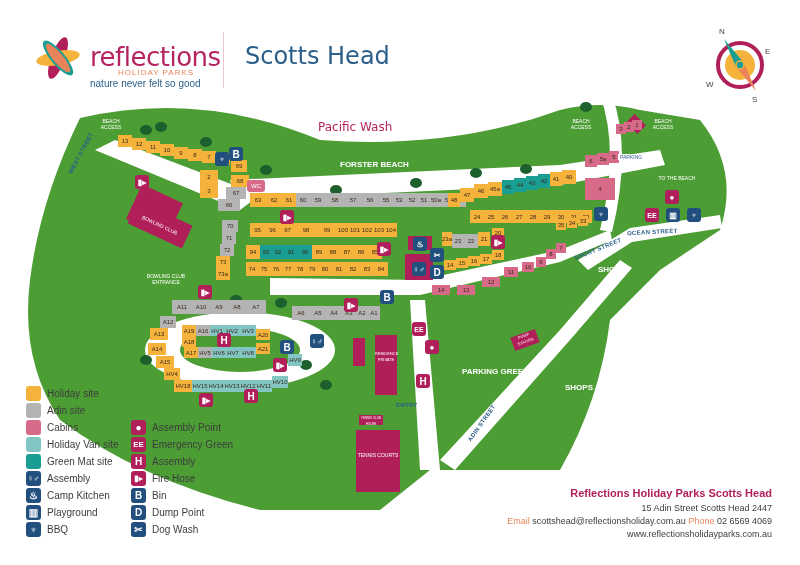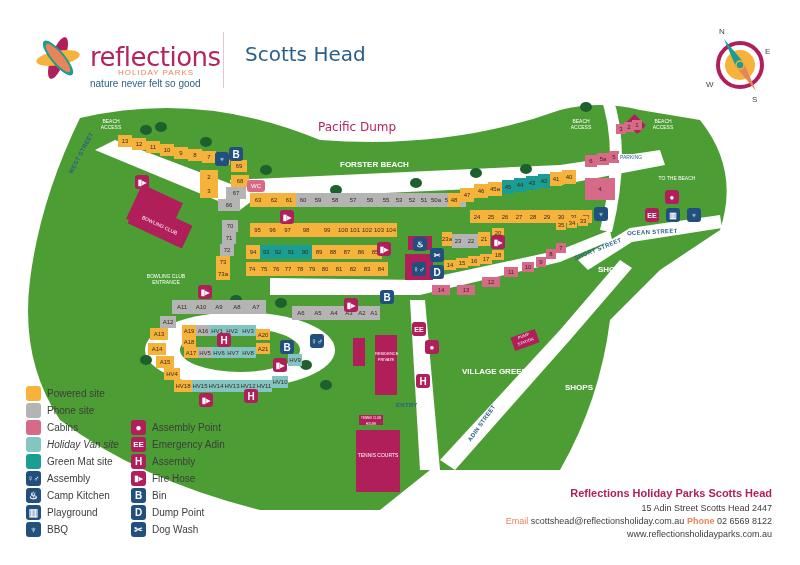--- a/index.html
+++ b/index.html
@@ -2,21 +2,21 @@
 <html><head>
 <meta charset="utf-8">
 <style>
   html,body{margin:0;padding:0;background:#fff;}
   body{width:800px;height:565px;position:relative;overflow:hidden;font-family:"Liberation Sans",sans-serif;}
   .abs{position:absolute;}
   .hdr-brand{left:90px;top:42px;color:#b5245f;font-size:26px;font-family:"DejaVu Sans",sans-serif;letter-spacing:-0.5px;}
   .hdr-sub{left:118px;top:68px;color:#e9845a;font-size:8px;letter-spacing:1px;}
   .hdr-tag{left:90px;top:78px;color:#2b5f8a;font-size:10px;}
   .hdr-div{left:223px;top:32px;width:1px;height:56px;background:#e7c6cf;}
-  .hdr-title{left:245px;top:42px;color:#2b5f8a;font-size:20px;font-family:"DejaVu Sans",sans-serif;}
+  .hdr-title{left:245px;top:42px;color:#2b5f8a;font-size:24px;font-family:"DejaVu Sans",sans-serif;}
   .ocean{left:318px;top:120px;color:#b5245f;font-size:12px;font-family:"DejaVu Sans",sans-serif;}
   .lbl{font-size:7px;color:#fff;font-weight:bold;text-align:center;}
   .lblw{font-size:5px;color:#fff;text-align:center;line-height:6px;}
   .site{position:absolute;font-size:6px;color:#3a2a1a;display:flex;align-items:center;justify-content:center;}
   .pow{background:#f6b33c;}
   .slab{background:#b4b4b4;}
   .cabin{background:#d66a88;}
   .hv{background:#83c5c3;}
   .gm{background:#1a9d92;}
   .ic{position:absolute;width:14px;height:14px;border-radius:3px;display:flex;align-items:center;justify-content:center;color:#fff;font-size:10px;font-weight:bold;}
@@ -90,29 +90,29 @@
 <div class="tree" style="left:410px;bottom:auto;top:178px;"></div>
 <div class="tree" style="left:470px;top:168px;"></div>
 <div class="tree" style="left:520px;top:164px;"></div>
 <div class="tree" style="left:580px;top:102px;"></div>
 <div class="tree" style="left:230px;top:295px;"></div>
 <div class="tree" style="left:275px;top:298px;"></div>
 <div class="tree" style="left:300px;top:360px;"></div>
 <div class="tree" style="left:320px;top:380px;"></div>
 <div class="tree" style="left:140px;top:355px;"></div>
 
-<div class="abs ocean">Pacific Dump</div>
+<div class="abs ocean">Pacific Wash</div>
 <div class="abs lbl" style="left:340px;top:160px;font-size:8px;">FORSTER BEACH</div>
 <div class="abs lblw" style="left:98px;top:118px;width:26px;">BEACH ACCESS</div>
 <div class="abs lblw" style="left:362px;top:180px;width:26px;">BEACH ACCESS</div>
 <div class="abs lblw" style="left:568px;top:118px;width:26px;">BEACH ACCESS</div>
 <div class="abs lblw" style="left:650px;top:118px;width:26px;">BEACH ACCESS</div>
 <div class="abs street" style="left:58px;top:150px;transform:rotate(-62deg);">WEST STREET</div>
 <div class="abs lblw" style="left:136px;top:273px;width:60px;">BOWLING CLUB ENTRANCE</div>
-<div class="abs lbl" style="left:462px;top:367px;font-size:8px;">VILLAGE GREEN</div>
+<div class="abs lbl" style="left:462px;top:367px;font-size:8px;">PARKING GREEN</div>
 <div class="abs lbl" style="left:598px;top:265px;font-size:8px;">SHOPS</div>
 <div class="abs lbl" style="left:565px;top:383px;font-size:8px;">SHOPS</div>
 <div class="abs street" style="left:573px;top:246px;transform:rotate(-22deg);">SHORT STREET</div>
 <div class="abs street" style="left:627px;top:229px;transform:rotate(-3deg);">OCEAN STREET</div>
 <div class="abs street" style="left:460px;top:420px;transform:rotate(-55deg);">ADIN STREET</div>
 <div class="abs lblw" style="left:657px;top:175px;width:40px;">TO THE BEACH</div>
 <div class="abs street" style="left:396px;top:402px;">ENTRY</div>
 
 <div class="bld" style="left:132px;top:192px;width:45px;height:38px;transform:rotate(25deg);"></div>
 <div class="bld" style="left:130px;top:212px;width:60px;height:25px;transform:rotate(25deg);">
@@ -350,31 +350,31 @@
 <div class="ic b" style="left:430px;top:265px;">D</div>
 <div class="ic b" style="left:594px;top:207px;font-size:8px;">♆</div>
 <div class="ic m" style="left:665px;top:190px;font-size:8px;">●</div>
 <div class="ic m" style="left:645px;top:208px;font-size:7px;">EE</div>
 <div class="ic b" style="left:666px;top:208px;font-size:8px;">▥</div>
 <div class="ic b" style="left:687px;top:208px;font-size:8px;">♆</div>
 
 <div>
   <div class="legend-item" style="left:26px;top:386px;">
       <span class="sw" style="background:#f6b33c;"></span>
-      <span>Powered site</span>
+      <span>Holiday site</span>
     </div>
   <div class="legend-item" style="left:26px;top:403px;">
       <span class="sw" style="background:#b4b4b4;"></span>
-      <span>Phone site</span>
+      <span>Adin site</span>
     </div>
   <div class="legend-item" style="left:26px;top:420px;">
       <span class="sw" style="background:#d66a88;"></span>
       <span>Cabins</span>
     </div>
-  <div class="legend-item" style="left:26px;top:437px;font-style:italic;">
+  <div class="legend-item" style="left:26px;top:437px;">
       <span class="sw" style="background:#83c5c3;"></span>
       <span>Holiday Van site</span>
     </div>
   <div class="legend-item" style="left:26px;top:454px;">
       <span class="sw" style="background:#1a9d92;"></span>
       <span>Green Mat site</span>
     </div>
   <div class="legend-item" style="left:26px;top:471px;">
       <span class="sw" style="background:#22507e;font-size:8px;">♀♂</span>
       <span>Assembly</span>
@@ -391,21 +391,21 @@
       <span class="sw" style="background:#22507e;">♆</span>
       <span>BBQ</span>
     </div>
 
   <div class="legend-item" style="left:131px;top:420px;">
       <span class="sw" style="background:#b01f5a;">●</span>
       <span>Assembly Point</span>
     </div>
   <div class="legend-item" style="left:131px;top:437px;">
       <span class="sw" style="background:#b01f5a;font-size:8px;">EE</span>
-      <span>Emergency Adin</span>
+      <span>Emergency Green</span>
     </div>
   <div class="legend-item" style="left:131px;top:454px;">
       <span class="sw" style="background:#b01f5a;">H</span>
       <span>Assembly</span>
     </div>
   <div class="legend-item" style="left:131px;top:471px;">
       <span class="sw" style="background:#b01f5a;font-size:8px;">▮▸</span>
       <span>Fire Hose</span>
     </div>
   <div class="legend-item" style="left:131px;top:488px;">
@@ -420,16 +420,16 @@
       <span class="sw" style="background:#22507e;">✂</span>
       <span>Dog Wash</span>
     </div>
 </div>
 
 <div class="abs contact" style="top:487px;font-size:11px;font-weight:bold;color:#b01f5a;">Reflections Holiday Parks Scotts Head</div>
 <div class="abs contact" style="top:503px;">15 Adin Street Scotts Head 2447</div>
 <div class="abs contact" style="top:516px;">
   <span style="color:#e9845a;">Email</span>
   <span>scottshead@reflectionsholiday.com.au</span>
-  <span style="color:#e9845a;font-weight:bold;">Phone</span>
-  <span>02 6569 8122</span>
+  <span style="color:#e9845a;">Phone</span>
+  <span>02 6569 4069</span>
 </div>
 <div class="abs contact" style="top:529px;">www.reflectionsholidayparks.com.au</div>
 
 </body></html>

